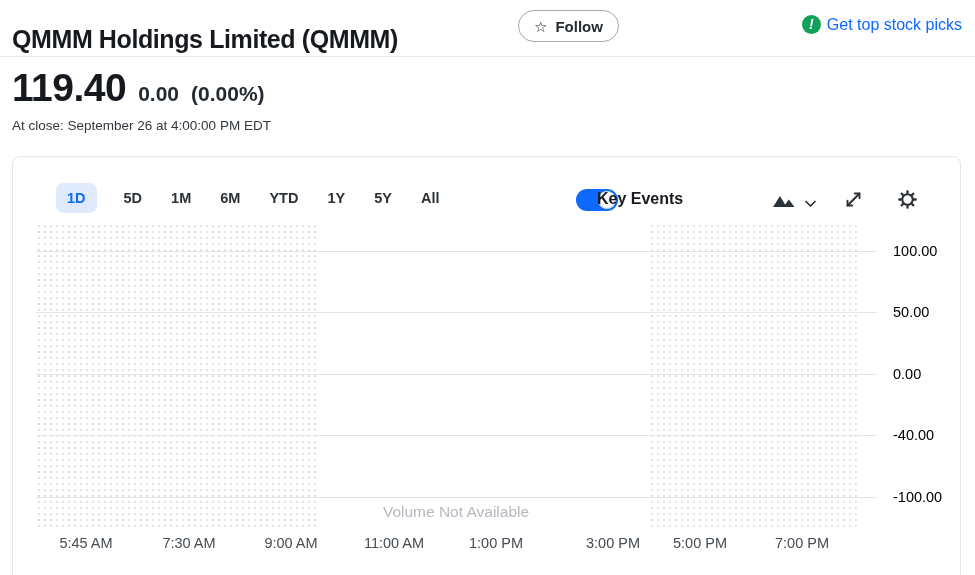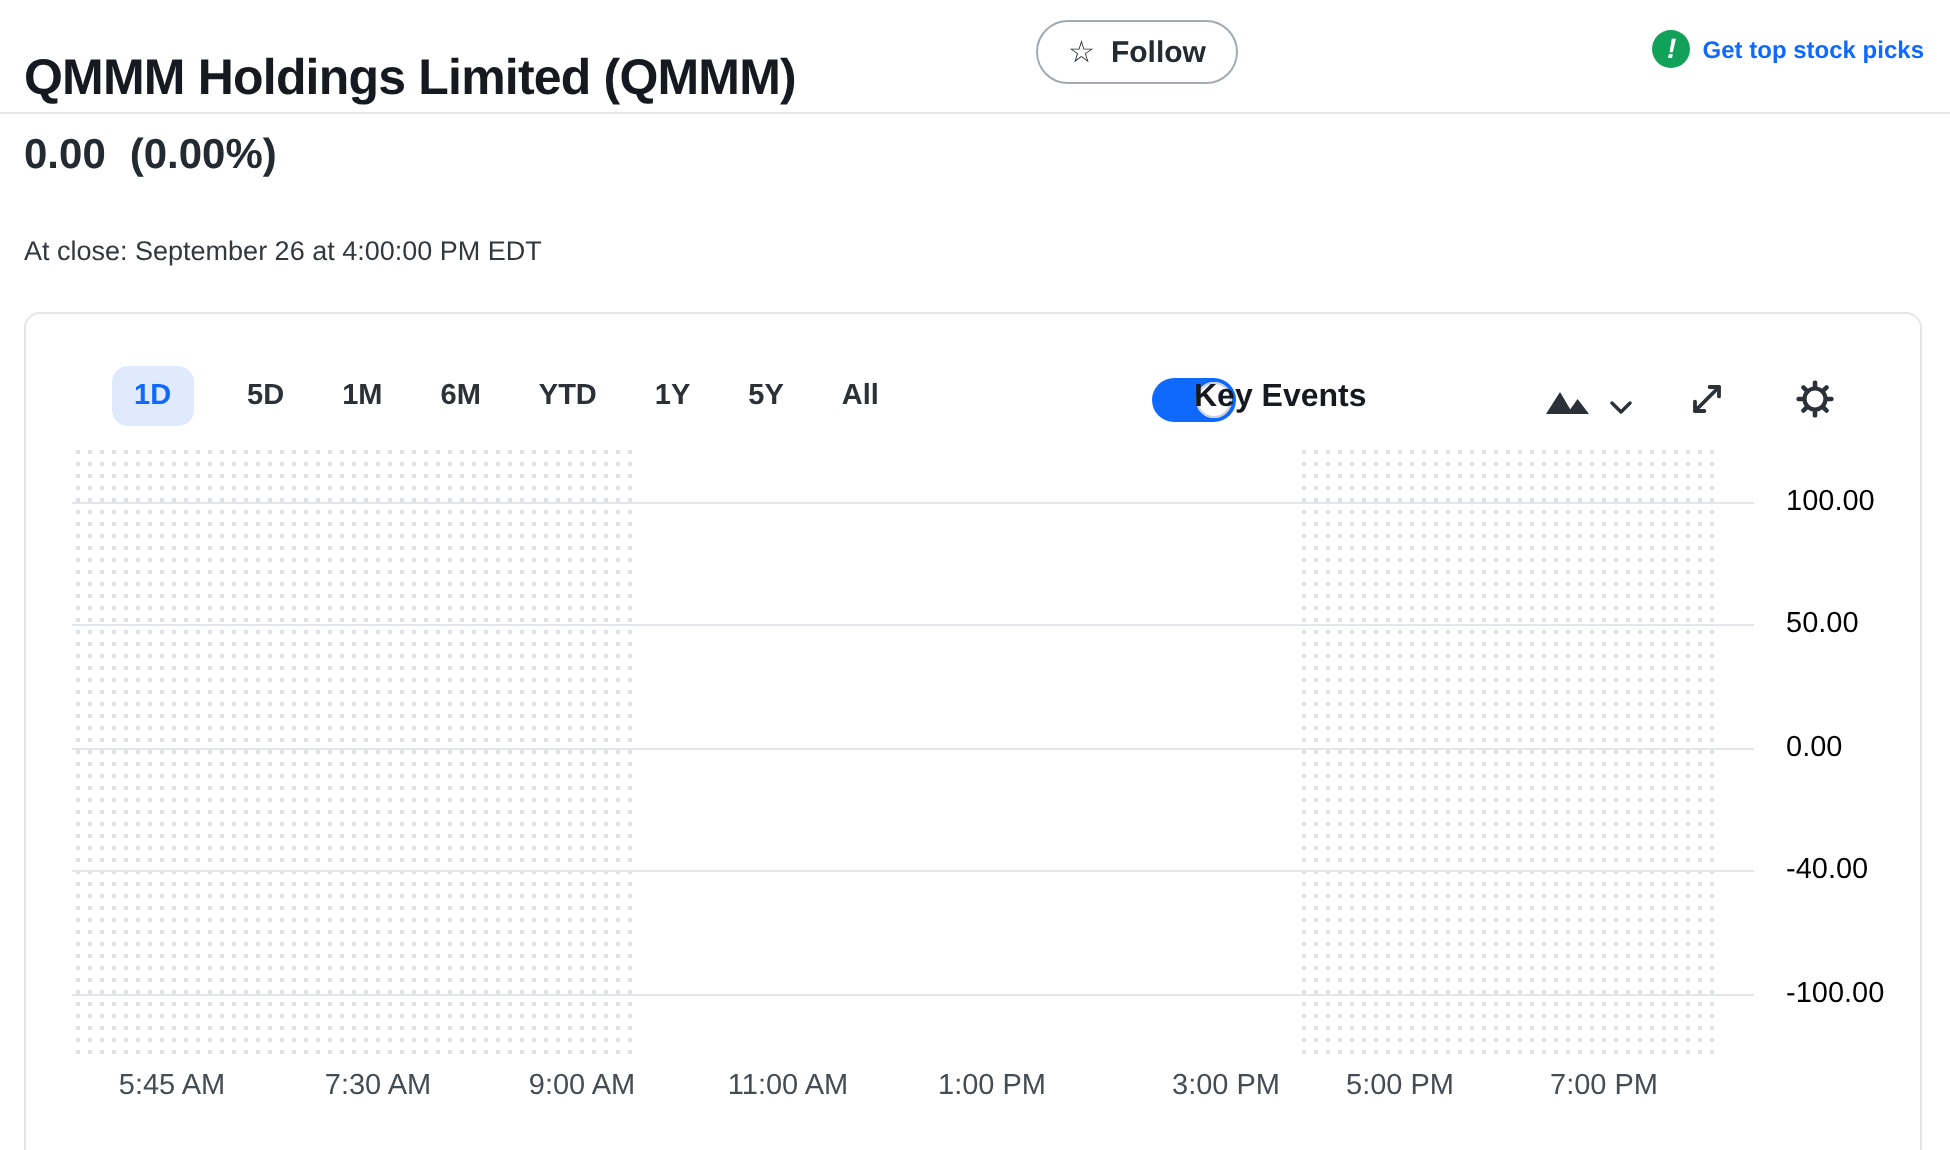--- a/index.html
+++ b/index.html
@@ -10,21 +10,21 @@
   }
   .page{position:relative;width:975px;height:575px;}
 
   
   .header{position:absolute;left:0;top:0;width:975px;height:56px;border-bottom:1px solid #e6e9ec;background:#fff;}
   .page-title{position:absolute;left:12px;top:8px;font-size:25px;font-weight:bold;color:#16191f;letter-spacing:-0.4px;white-space:nowrap;}
   .follow-btn{position:absolute;left:518px;top:10px;height:32px;padding:0 15px;border:1.5px solid #a3aab2;border-radius:17px;background:#fff;display:flex;align-items:center;gap:8px;font-size:15px;font-weight:bold;color:#232a31;cursor:pointer;box-sizing:border-box;}
   .follow-star{font-weight:normal;font-size:15px;line-height:1;}
   .promo{position:absolute;right:13px;top:15px;display:flex;align-items:center;gap:6px;text-decoration:none;cursor:pointer;}
   .promo-icon{width:19px;height:19px;border-radius:50%;background:#12a159;color:#fff;font-weight:bold;font-style:italic;font-size:14px;display:flex;align-items:center;justify-content:center;line-height:1;padding-bottom:1px;box-sizing:border-box;}
-  .promo-label{color:#0f69ff;font-weight:bold;font-size:12px;white-space:nowrap;}
+  .promo-label{color:#0f69ff;font-weight:normal;font-size:16px;white-space:nowrap;}
 
   
   .price-row{position:absolute;left:12px;top:66px;display:flex;align-items:baseline;gap:12px;}
   .price{font-size:39px;font-weight:bold;color:#16191f;letter-spacing:-0.5px;}
   .chg{font-size:21px;font-weight:bold;color:#232a31;}
   .at-close{position:absolute;left:12px;top:118px;font-size:13.5px;color:#33383e;}
 
   
   .card{position:absolute;left:12px;top:156px;width:949px;height:430px;border:1px solid #e3e6ea;border-radius:8px;background:#fff;box-sizing:border-box;}
 
@@ -65,20 +65,21 @@
       <span class="follow-star">☆</span>
       <span>Follow</span>
     </button>
     <a class="promo">
       <span class="promo-icon">!</span>
       <span class="promo-label">Get top stock picks</span>
     </a>
   </div>
 
   <div class="price-row">
+    <span class="price">119.40</span>
     <span class="chg">0.00</span>
     <span class="chg">(0.00%)</span>
   </div>
   <div class="at-close">At close: September 26 at 4:00:00 PM EDT</div>
 
   <div class="card">
 
     <div class="ranges">
       <span class="range selected">1D</span>
       <span class="range">5D</span>
@@ -151,16 +152,17 @@
 
       <span class="x-label x0">5:45 AM</span>
       <span class="x-label x1">7:30 AM</span>
       <span class="x-label x2">9:00 AM</span>
       <span class="x-label x3">11:00 AM</span>
       <span class="x-label x4">1:00 PM</span>
       <span class="x-label x5">3:00 PM</span>
       <span class="x-label x6">5:00 PM</span>
       <span class="x-label x7">7:00 PM</span>
 
+      <span class="volume-note">Volume Not Available</span>
     </div>
 
   </div>
 </div>
 
 </body></html>

